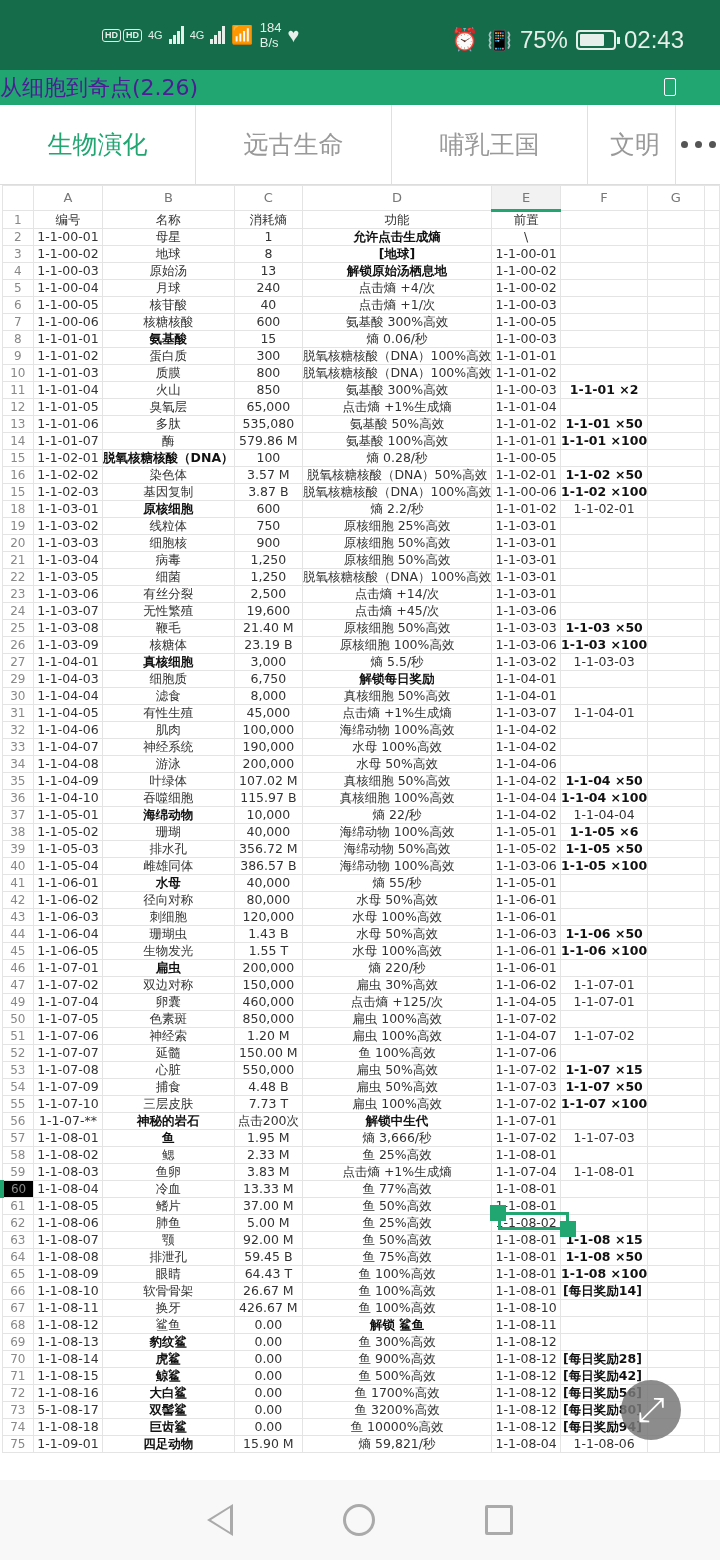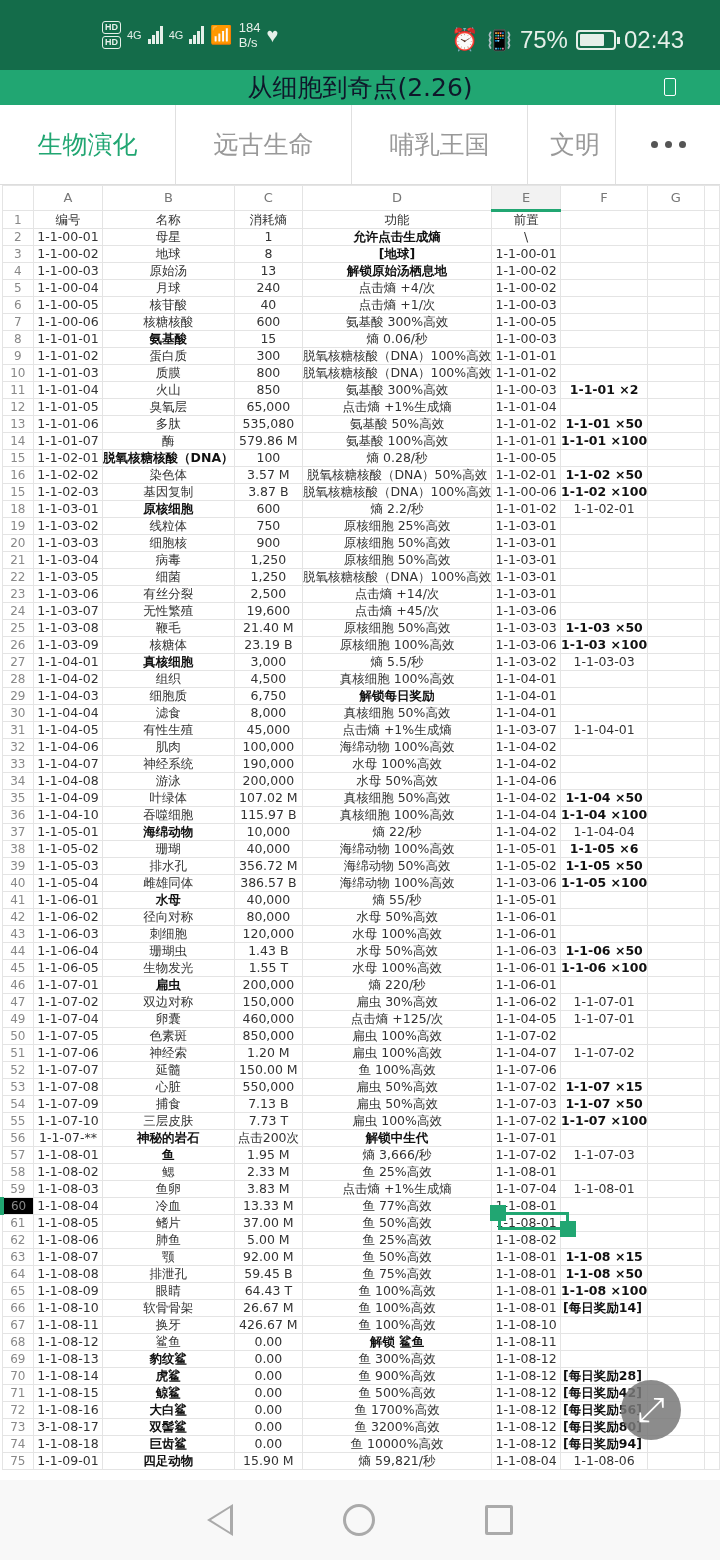--- a/index.html
+++ b/index.html
@@ -1,31 +1,31 @@
 <!DOCTYPE html>
 <html><head>
 <meta charset="utf-8">
 <style>
 *{box-sizing:border-box;margin:0;padding:0}
 body{width:720px;height:1560px;overflow:hidden;background:#fff;font-family:"DejaVu Sans","Liberation Sans",sans-serif;position:relative}
 .status{height:70px;background:#146c4a;color:#e6efe9;position:relative;font-family:"Liberation Sans",sans-serif}
 .status .left{position:absolute;left:102px;top:20px;display:flex;align-items:center;gap:6px;font-size:11px}
-.hdbox{display:flex;flex-direction:column;gap:2px}
+.hdbox{display:flex;flex-direction:row;gap:2px}
 .hd{font-size:9px;border:1px solid #e6efe9;border-radius:3px;padding:0 2px;line-height:11px;font-weight:bold}
 .sig{display:flex;align-items:flex-end;gap:1px;height:18px}
 .sig i{display:block;width:3px;background:#e6efe9}
 .status .speed{font-size:13px;line-height:15px;text-align:left}
 .status .right{position:absolute;right:36px;top:26px;display:flex;align-items:center;gap:8px;font-size:24px}
 .battery{width:40px;height:20px;border:2px solid #e6efe9;border-radius:4px;position:relative;padding:2px}
 .battery i{display:block;width:75%;height:100%;background:#e6efe9;border-radius:1px}
 .battery:after{content:"";position:absolute;right:-6px;top:5px;width:3px;height:7px;background:#e6efe9}
-.titlebar{height:35px;background:#21a672;color:#0f172a;text-align:center;font-size:25px;line-height:35px;position:relative}
+.titlebar{height:35px;background:#21a672;color:#4c1d95;font-size:22px;line-height:35px;position:relative}
 .titlebar .doc{position:absolute;right:44px;top:8px;width:12px;height:18px;border:1.5px solid #fff;border-radius:2px}
 .tabs{height:80px;display:flex;border-bottom:1px solid #ddd;position:relative}
-.tab{width:176px;display:flex;align-items:center;justify-content:center;font-size:25px;color:#999;border-right:1px solid #e0e0e0}
+.tab{width:196px;display:flex;align-items:center;justify-content:center;font-size:25px;color:#999;border-right:1px solid #e0e0e0}
 .tab.active{color:#21a672}
 .tab.partial{width:88px;justify-content:flex-start;padding-left:22px;overflow:hidden;white-space:nowrap}
 .more{flex:1;display:flex;align-items:center;justify-content:center;gap:7px}
 .more i{width:7px;height:7px;border-radius:50%;background:#555;display:block}
 .grid{position:absolute;top:185px;left:0;width:720px;height:1295px;overflow:hidden}
 table{border-collapse:collapse;table-layout:fixed;font-size:12.5px;color:#333}
 td,th{border:1px solid #e4e4e4;height:17px;text-align:center;white-space:nowrap;overflow:hidden;font-weight:normal;line-height:16px;padding:0}
 th{height:25px;color:#777;font-size:13px;background:#fff}
 th.sel{background:#f2f2f2;border-bottom:3px solid #21a672}
 td.rn{color:#888;font-size:12px}
@@ -416,31 +416,20 @@
           <td>1-1-04-01</td>
           <td class="b">真核细胞</td>
           <td>3,000</td>
           <td>熵 5.5/秒</td>
           <td>1-1-03-02</td>
           <td>1-1-03-03</td>
           <td></td>
           <td></td>
         </tr>
         <tr>
-          <td class="rn">28</td>
-          <td>1-1-04-02</td>
-          <td>组织</td>
-          <td>4,500</td>
-          <td>真核细胞 100%高效</td>
-          <td>1-1-04-01</td>
-          <td></td>
-          <td></td>
-          <td></td>
-        </tr>
-        <tr>
           <td class="rn">29</td>
           <td>1-1-04-03</td>
           <td>细胞质</td>
           <td>6,750</td>
           <td class="b">解锁每日奖励</td>
           <td>1-1-04-01</td>
           <td></td>
           <td></td>
           <td></td>
         </tr>
@@ -694,21 +683,21 @@
           <td>扁虫 50%高效</td>
           <td>1-1-07-02</td>
           <td class="fb">1-1-07 ×15</td>
           <td></td>
           <td></td>
         </tr>
         <tr>
           <td class="rn">54</td>
           <td>1-1-07-09</td>
           <td>捕食</td>
-          <td>7.13 B</td>
+          <td>4.48 B</td>
           <td>扁虫 50%高效</td>
           <td>1-1-07-03</td>
           <td class="fb">1-1-07 ×50</td>
           <td></td>
           <td></td>
         </tr>
         <tr>
           <td class="rn">55</td>
           <td>1-1-07-10</td>
           <td>三层皮肤</td>
@@ -901,21 +890,21 @@
           <td class="b">大白鲨</td>
           <td>0.00</td>
           <td>鱼 1700%高效</td>
           <td>1-1-08-12</td>
           <td class="fl">[每日奖励56]</td>
           <td></td>
           <td></td>
         </tr>
         <tr>
           <td class="rn">73</td>
-          <td>3-1-08-17</td>
+          <td>5-1-08-17</td>
           <td class="b">双髻鲨</td>
           <td>0.00</td>
           <td>鱼 3200%高效</td>
           <td>1-1-08-12</td>
           <td class="fl">[每日奖励80]</td>
           <td></td>
           <td></td>
         </tr>
         <tr>
           <td class="rn">74</td>

